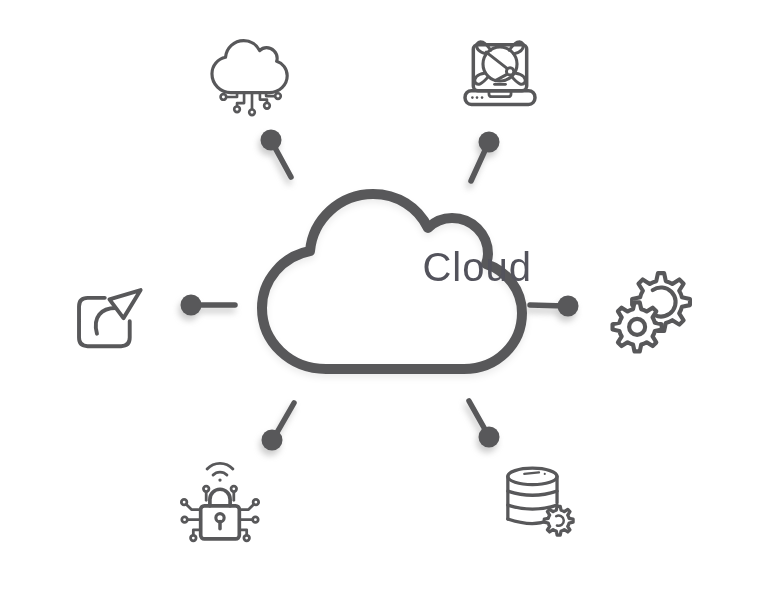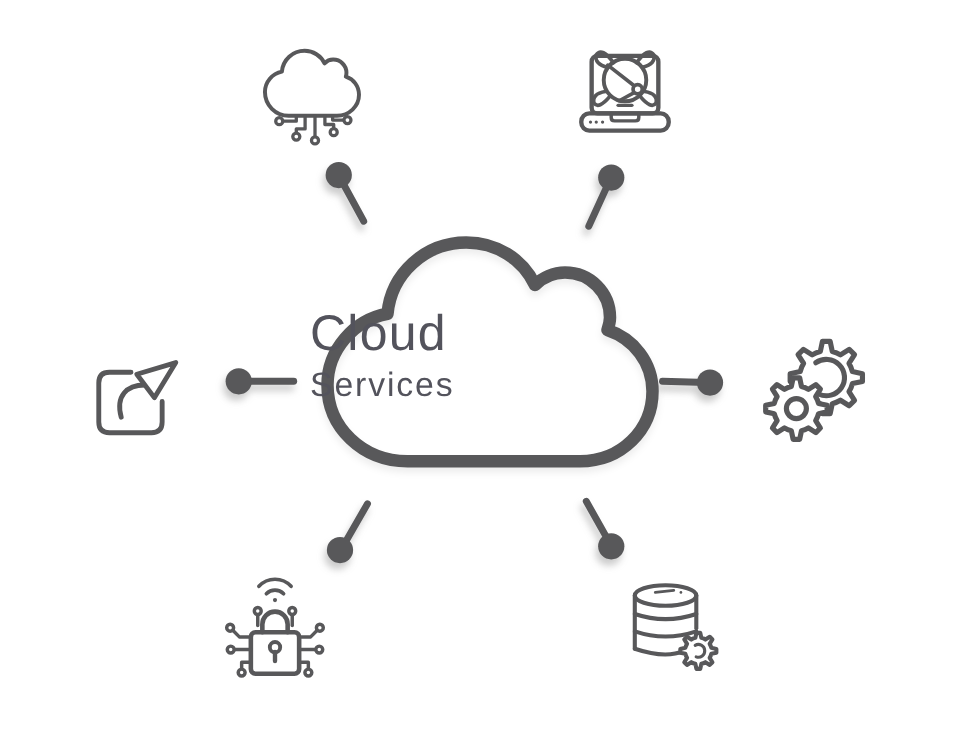--- a/index.html
+++ b/index.html
@@ -13,21 +13,21 @@
     width:768px;height:591px;
     background:var(--background);
     overflow:hidden;
     font-family:"Liberation Sans", sans-serif;
   }
   .abs{position:absolute;}
   svg{display:block;overflow:visible;}
   .stroke{stroke:var(--line);fill:none;}
   .center-label{
     position:absolute;left:248px;top:247px;width:284px;
-    text-align:left;color:var(--text);pointer-events:none;
+    text-align:right;color:var(--text);pointer-events:none;
   }
   .center-label .l1{font-size:40px;letter-spacing:1px;line-height:1.0;}
   .center-label .l2{font-size:27px;letter-spacing:1.5px;line-height:1.2;margin-top:5px;}
   .connectors{filter:drop-shadow(-2px 5px 3px rgba(110,110,110,0.35));}
   .cloud-main{filter:drop-shadow(0 4px 3px rgba(0,0,0,0.07));}
 </style>
 </head>
 <body>
 
 <div class="canvas">
@@ -62,21 +62,20 @@
   </svg>
 
   <svg class="abs cloud-main" style="left:248px;top:185px" width="284" height="208" viewBox="0 0 284 208">
     <path class="stroke" stroke-width="10" stroke-linejoin="round" d="M 78 184 H 216 C 249 184 274 159 274 128 C 274 105 259 86 238 79
          C 239 76 240 72 240 69 C 240 49 224 33 204 33 C 195 33 186 37 180 43
          C 170 22 149 9 125 9 C 92 9 65 34 62 66 C 35 71 14 95 14 123
          C 14 157 42 184 78 184 Z"></path>
   </svg>
   <div class="center-label">
     <div class="l1">Cloud</div>
-    <div class="l2">Services</div>
   </div>
 
   <svg class="abs" style="left:208px;top:38px" width="88" height="88" viewBox="0 0 100 100">
     <g class="stroke" stroke-width="3.6" stroke-linecap="round" stroke-linejoin="round">
       <path d="M 26 62 H 70 C 81 62 90 53.5 90 43 C 90 35 85 28.7 78 26.5
                C 78.4 25.4 78.6 24.2 78.6 23 C 78.6 16.4 73.2 11 66.5 11
                C 63.5 11 60.7 12.3 58.7 14.4 C 55.4 7.5 48.4 3 40.5 3
                C 29.7 3 20.9 11.3 19.9 21.9 C 11.2 23.6 4.5 31.3 4.5 40.5
                C 4.5 52.4 14.1 62 26 62 Z"></path>
       <g stroke-width="3">

